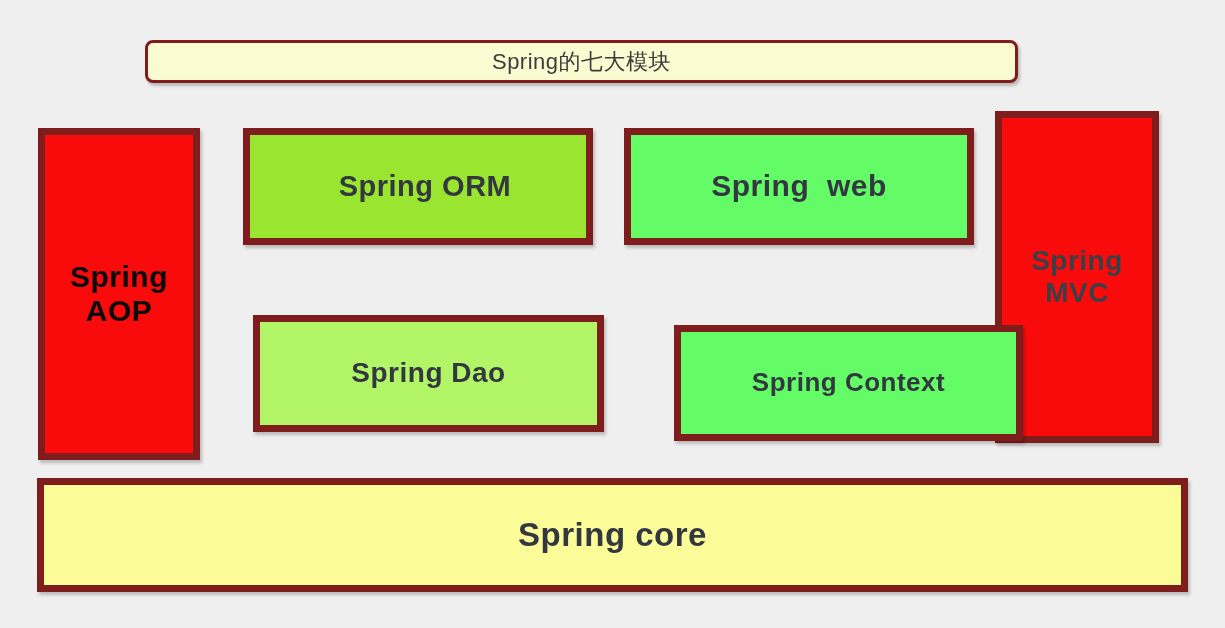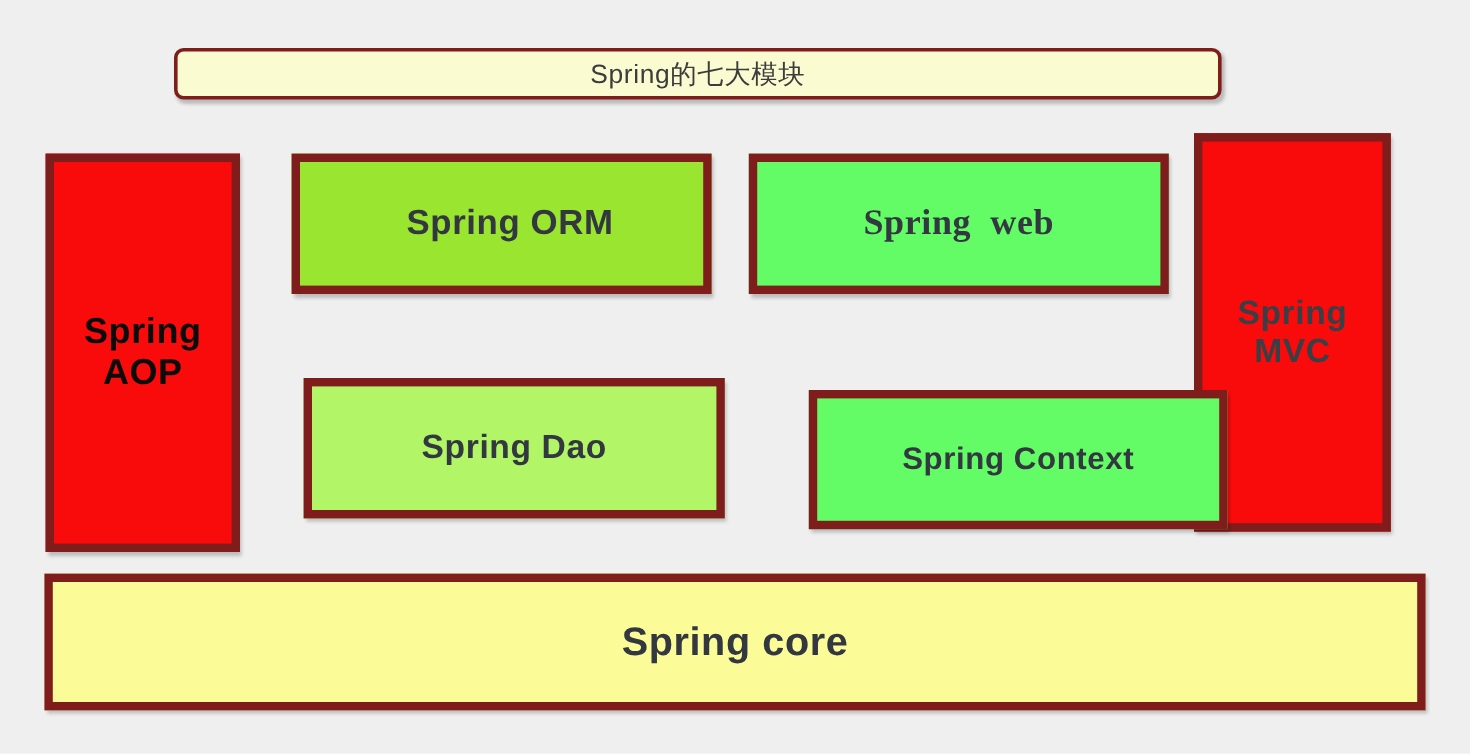--- a/index.html
+++ b/index.html
@@ -71,21 +71,21 @@
 
   <div class="box box-aop" style="background-color: rgb(250, 11, 11);">
     <span class="label" style="color: rgb(11, 11, 11);">Spring
 AOP</span>
   </div>
 
   <div class="box box-orm" style="background-color: rgb(154, 229, 47);">
     <span class="label" style="color: rgb(51, 56, 64); margin-left: 14px;">Spring ORM</span>
   </div>
 
-  <div class="box box-web" style="background-color: rgb(99, 251, 102); font-family: Liberation Serif, serif;">
+  <div class="box box-web" style="background-color: rgb(99, 251, 102);">
     <span class="label" style="color: rgb(51, 56, 64);">Spring  web</span>
   </div>
 
   <div class="box box-mvc" style="background-color: rgb(250, 11, 11);">
     <span class="label" style="color: rgb(58, 63, 70);">Spring
 MVC</span>
   </div>
 
   <div class="box box-dao" style="background-color: rgb(178, 245, 102);">
     <span class="label" style="color: rgb(51, 56, 64);">Spring Dao</span>

